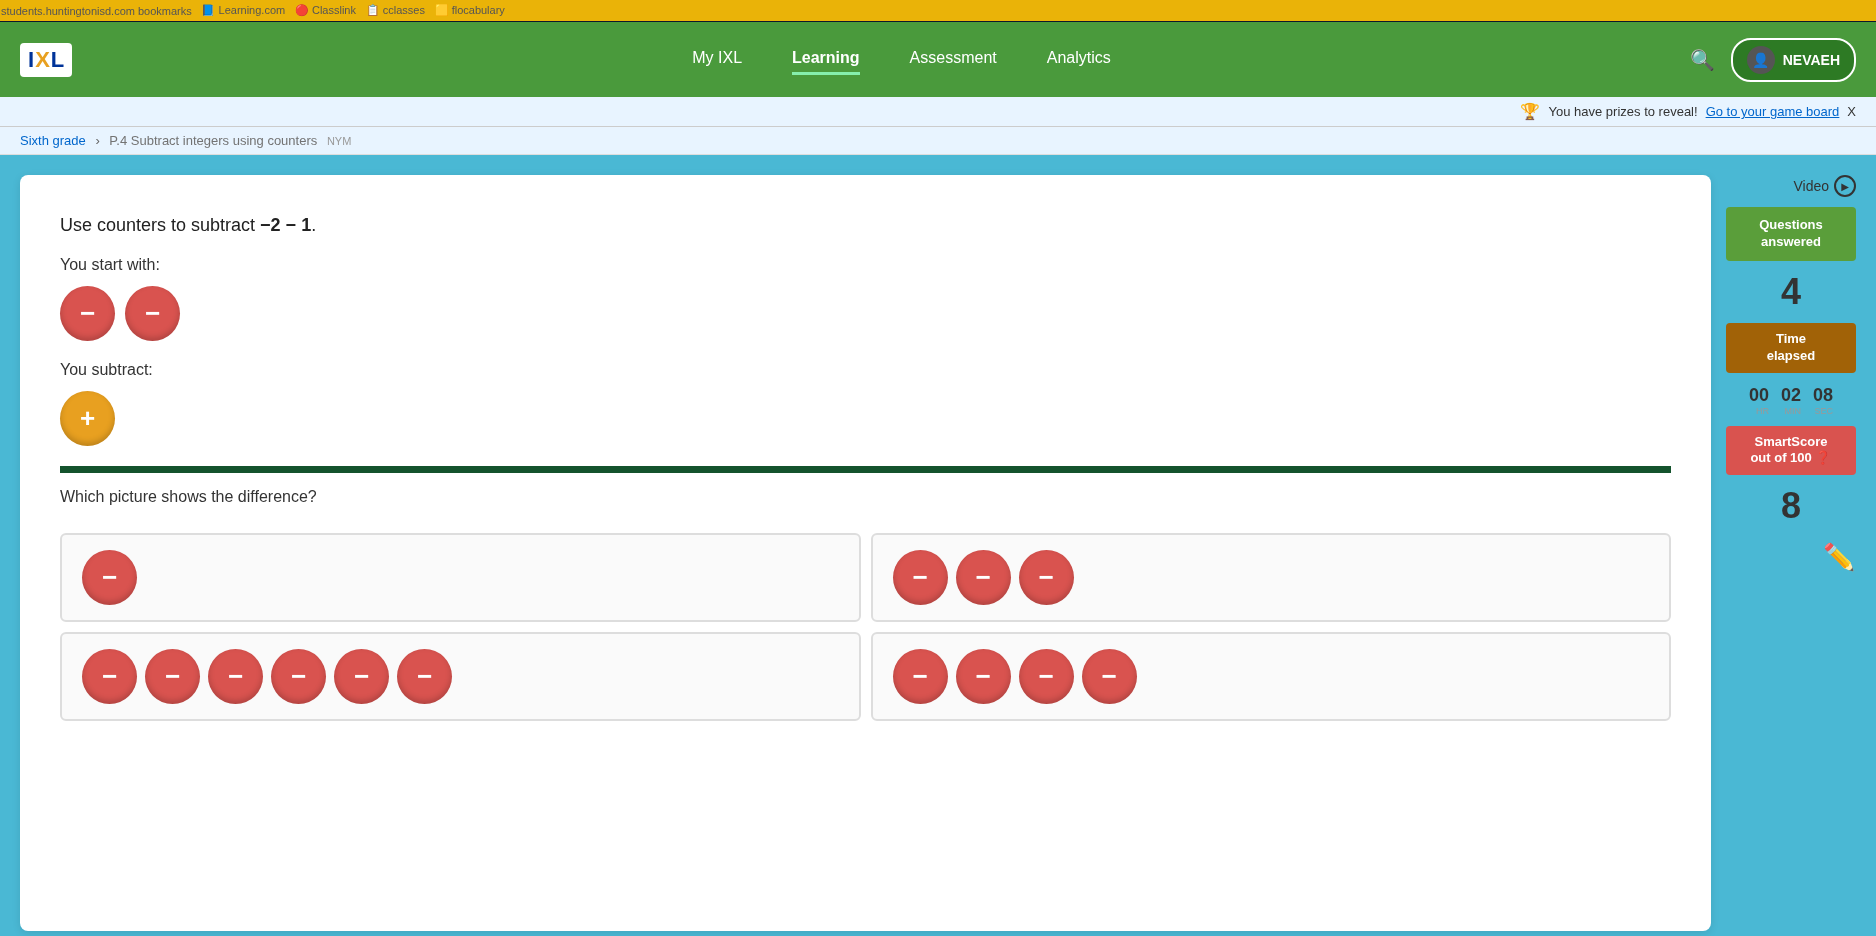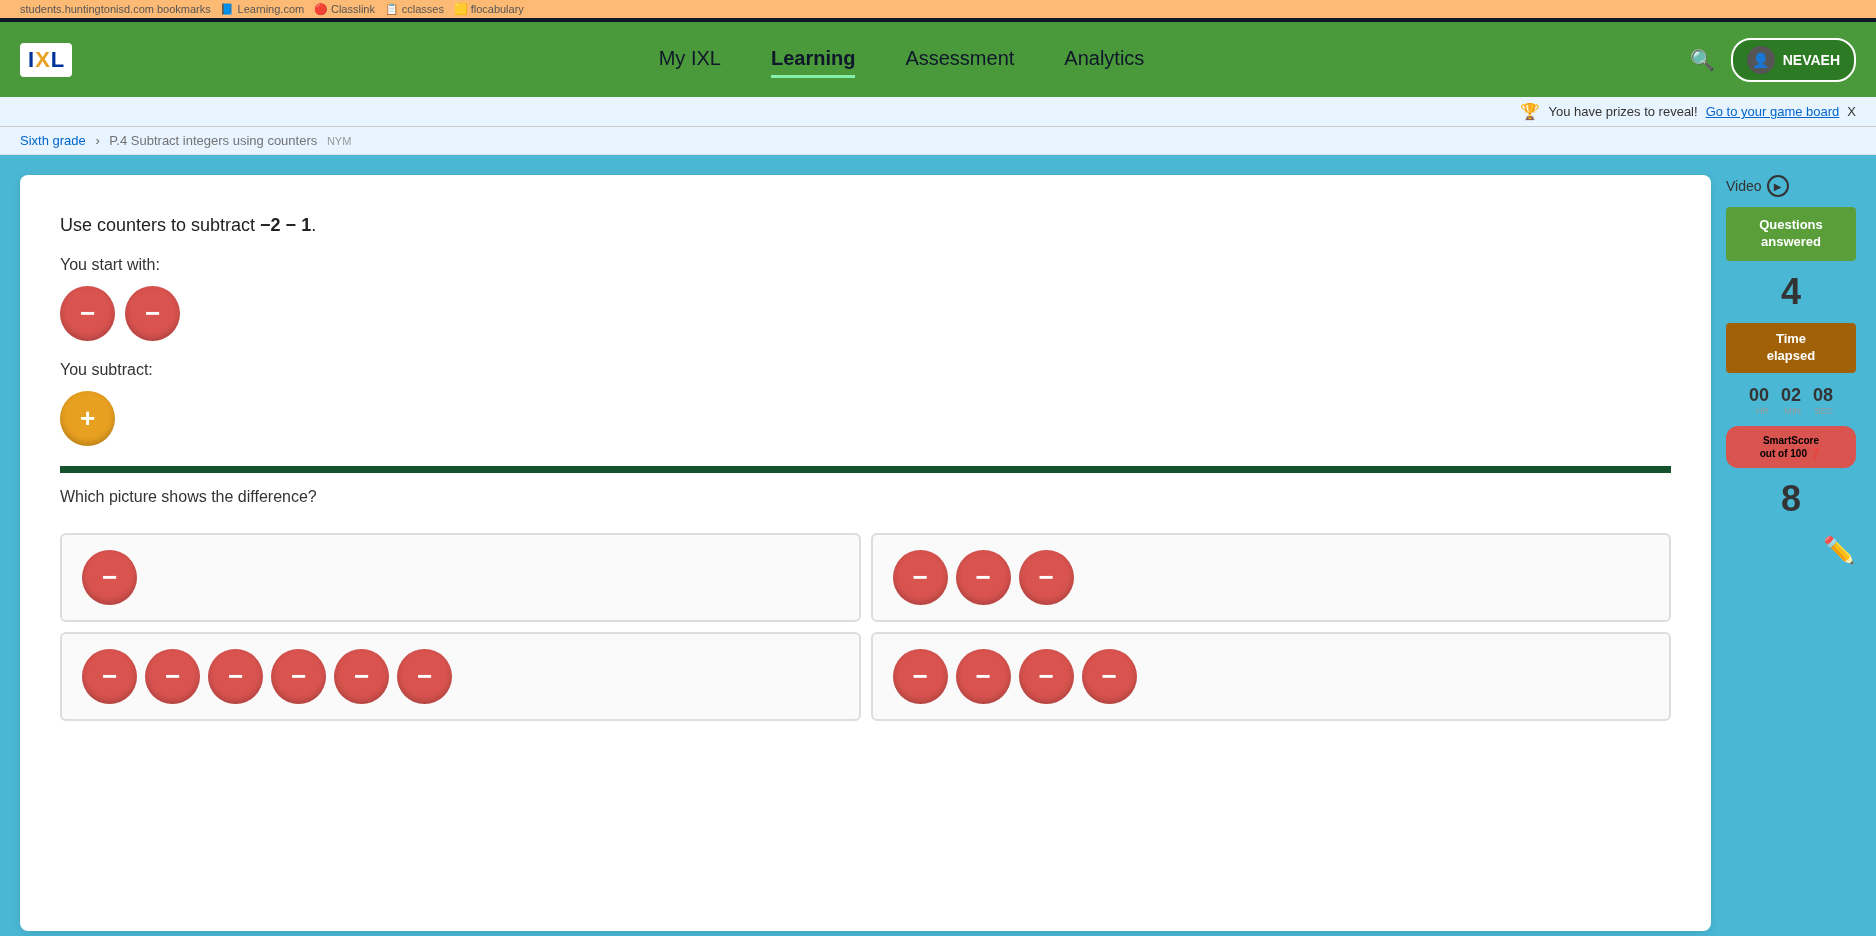--- a/index.html
+++ b/index.html
@@ -1,27 +1,27 @@
 <!DOCTYPE html>
 <html><head>
   <meta charset="utf-8">
   <style>
     * { box-sizing: border-box; margin: 0; padding: 0; }
     body { font-family: Arial, sans-serif; background: #4ab8d4; min-height: 936px; }
 
     
     .browser-bar {
-      background: #fdba74;
-      padding: 4px 20px;
+      background: #eab308;
+      padding: 4px 1px;
       font-size: 11px;
       color: #333;
       display: flex;
       align-items: center;
       gap: 10px;
-      border-bottom: 4px solid #0f172a;
+      border-bottom: 1px solid #0f172a;
       height: 22px;
     }
     .browser-bar span { color: #555; }
 
     
     .navbar {
       background: #4a9a3c;
       display: flex;
       align-items: center;
       padding: 0 20px;
@@ -43,22 +43,22 @@
     .ixl-logo .i-letter { color: #003399; }
     .ixl-logo .x-letter { color: #e8a020; }
     .ixl-logo .l-letter { color: #003399; }
     .nav-links {
       display: flex;
       gap: 50px;
       flex: 1;
       justify-content: center;
     }
     .nav-link {
-      color: #0f172a;
-      font-size: 20px;
+      color: #ffffff;
+      font-size: 16px;
       text-decoration: none;
       cursor: pointer;
       padding: 5px 0;
     }
     .nav-link.active {
       border-bottom: 3px solid #86efac;
       font-weight: bold;
     }
     .nav-right {
       display: flex;
@@ -207,21 +207,21 @@
     
     .sidebar {
       width: 130px;
       display: flex;
       flex-direction: column;
       gap: 10px;
     }
     .video-btn {
       display: flex;
       align-items: center;
-      justify-content: flex-start;
+      justify-content: flex-end;
       gap: 5px;
       font-size: 14px;
       color: #333;
       cursor: pointer;
     }
     .video-circle {
       width: 22px;
       height: 22px;
       border: 2px solid #333;
       border-radius: 50%;
@@ -277,25 +277,25 @@
       font-weight: bold;
       color: #333;
     }
     .time-unit .lbl {
       font-size: 9px;
       color: #999;
       text-align: right;
     }
     .smartscore-btn {
       background: #d9534f;
-      color: #000000;
+      color: #ffffff;
       border: none;
-      border-radius: 12px;
+      border-radius: 4px;
       padding: 8px;
-      font-size: 10px;
+      font-size: 13px;
       font-weight: bold;
       text-align: center;
       cursor: pointer;
       line-height: 1.3;
     }
     .smartscore-val {
       font-size: 36px;
       font-weight: bold;
       color: #333;
       text-align: center;

